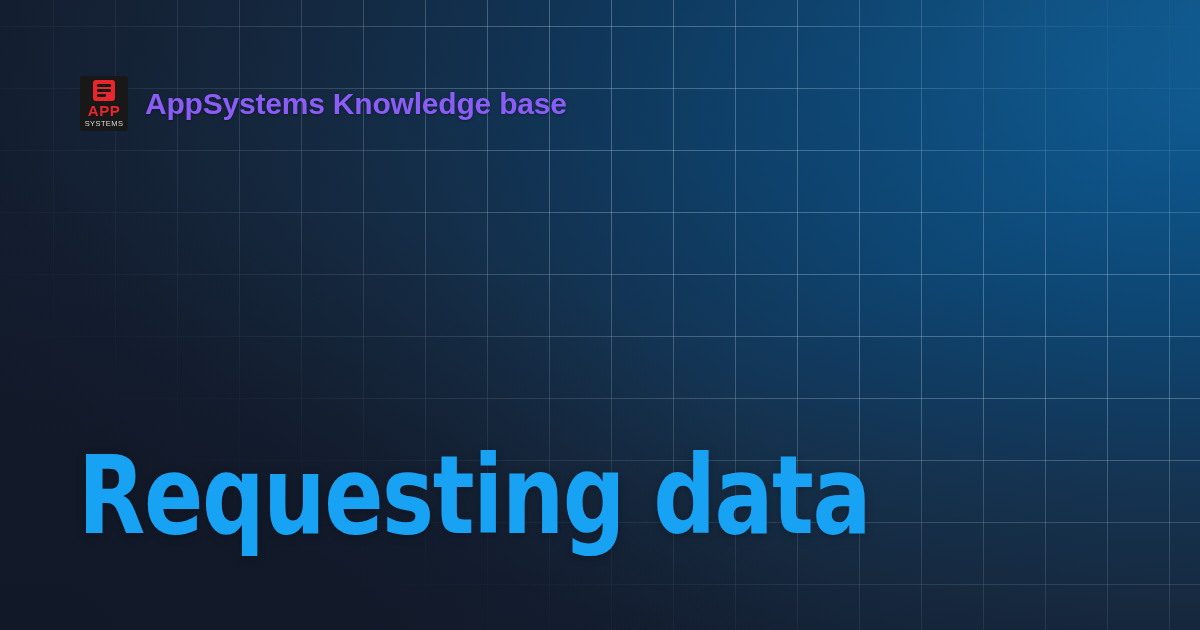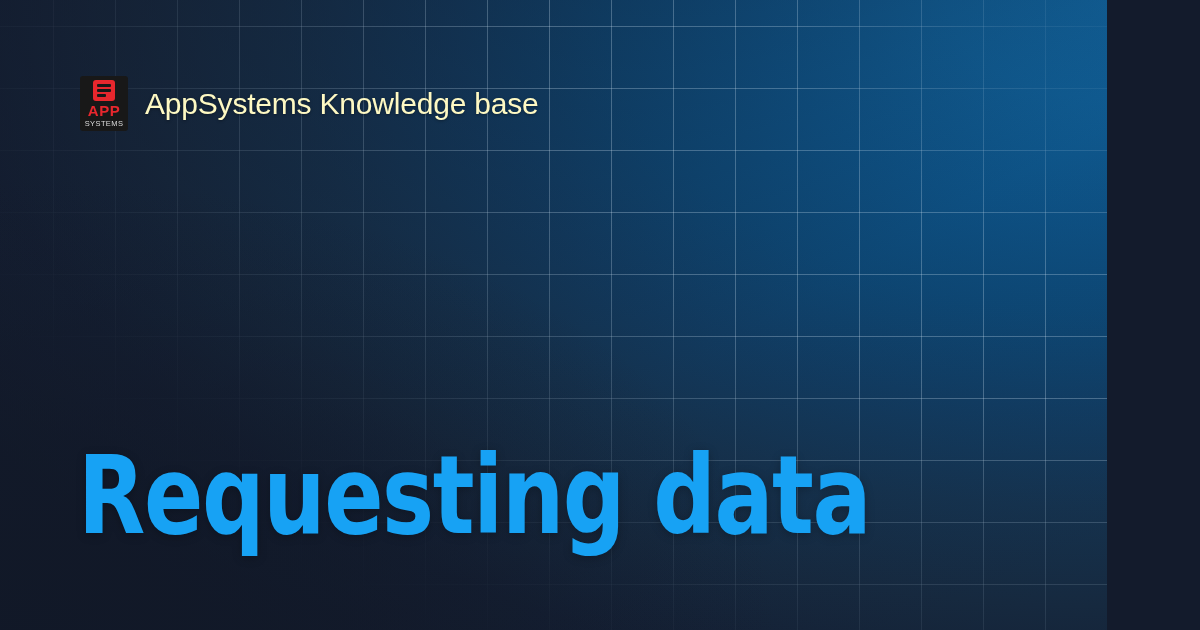--- a/index.html
+++ b/index.html
@@ -7,21 +7,21 @@
   html, body {
     width:1200px; height:630px;
     overflow:hidden;
     background:#131b2c;
     font-family:"Liberation Sans", "DejaVu Sans", sans-serif;
   }
 
   
   .og-card {
     position:relative;
-    width:1107px; height:630px;
+    width:1200px; height:630px;
     overflow:hidden;
     background:#131b2c;
   }
 
   
   .bg-gradient {
     position:absolute; inset:0;
     background:
       radial-gradient(120% 130% at 100% 0%,
         #10639d 0%,
@@ -131,23 +131,23 @@
   }
   .brand-logo .logo-systems {
     color:#dcdcdc;
     font-size:7.5px;
     font-weight:normal;
     letter-spacing:0.4px;
     line-height:11px;
   }
 
   .site-title {
-    color:#fef9c3;
+    color:#8b5cf6;
     font-size:30px;
-    font-weight:normal;
+    font-weight:bold;
     letter-spacing:-0.2px;
     white-space:nowrap;
     text-shadow:0 1px 3px rgba(0,0,0,0.35);
   }
 
   
   .page-heading {
     position:absolute;
     left:78px;
     top:440px;

